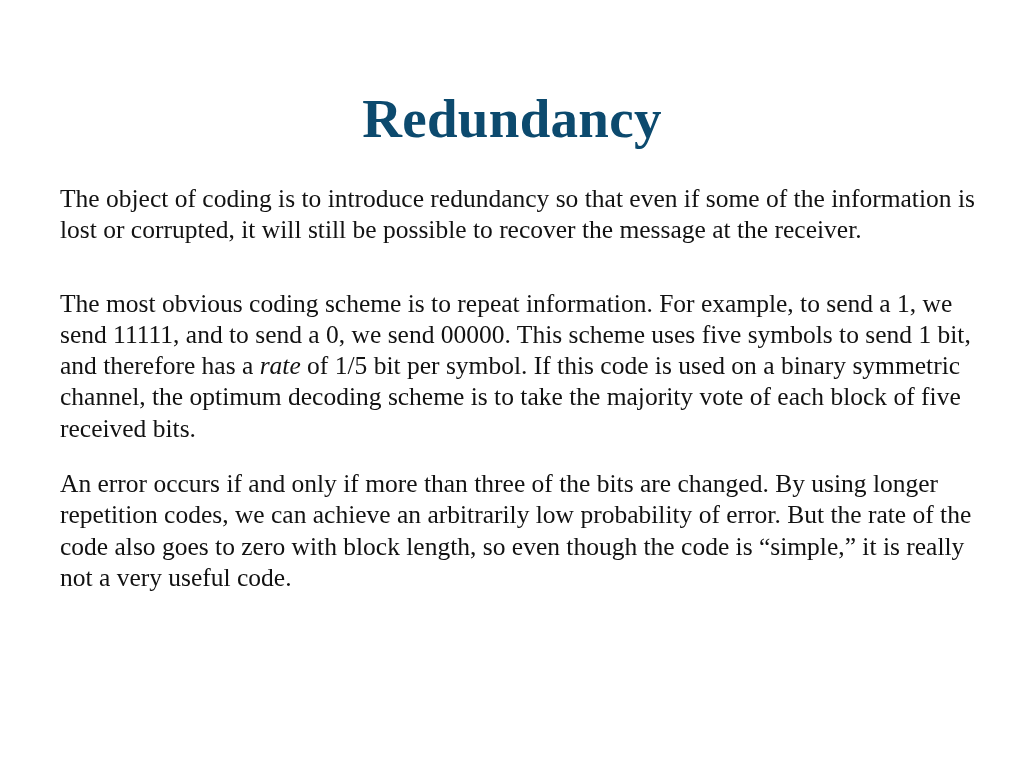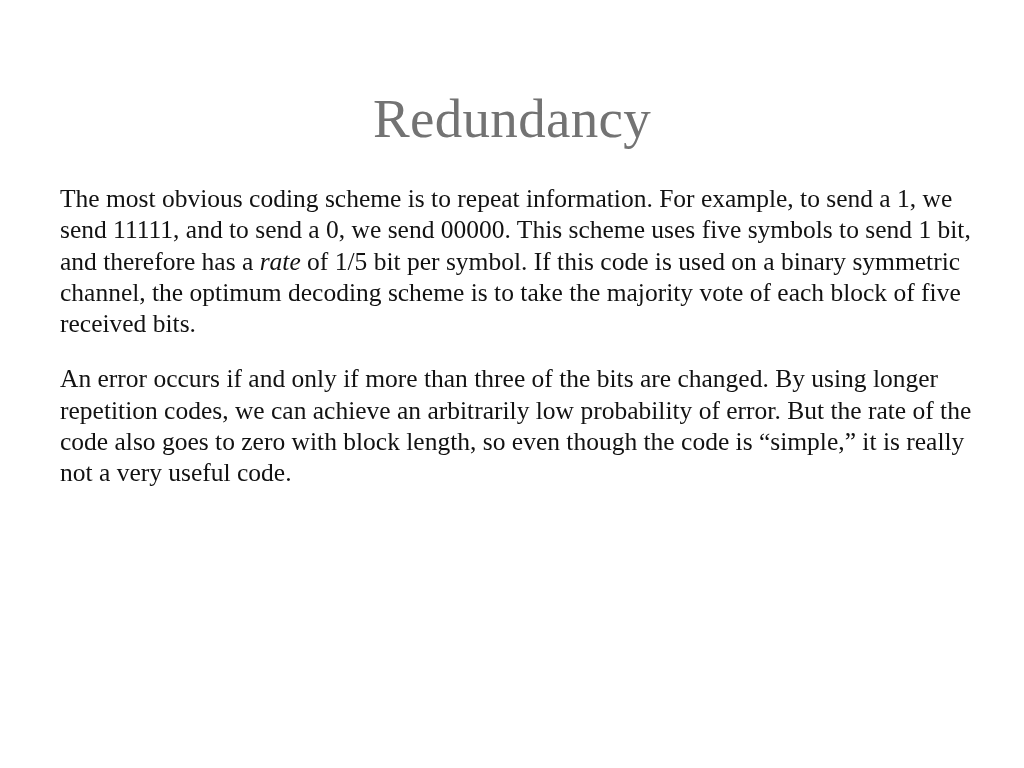--- a/index.html
+++ b/index.html
@@ -22,23 +22,23 @@
     box-sizing: border-box;
   }
   .slide-title {
     position: absolute;
     left: 0;
     top: 52px;
     width: 1024px;
     text-align: center;
     font-size: 55px;
     line-height: 1.1;
-    font-weight: 400;
+    font-weight: 700;
     letter-spacing: 0.3px;
-    color: #737373;
+    color: #0c4a6e;
     font-family: "Liberation Serif", "DejaVu Serif", serif;
   }
   .body-block {
     position: absolute;
     left: 60px;
     top: 183px;
     width: 920px;
   }
   .para {
     font-size: 25.5px;
@@ -56,20 +56,21 @@
 </style>
 </head>
 <body>
 
 <div class="slide">
 
   <h1 class="slide-title">Redundancy</h1>
 
   <div class="body-block">
 
+    <p class="para para-gap-1">The object of coding is to introduce redundancy so that even if some of the information is lost or corrupted, it will still be possible to recover the message at the receiver.</p>
 
     <p class="para para-gap-2"><span>The most obvious coding scheme is to repeat information. For example, to send a 1, we send 11111, and to send a 0, we send 00000. This scheme uses five symbols to send 1 bit, and therefore has a </span><em class="term">rate</em><span> of 1/5 bit per symbol. If this code is used on a binary symmetric channel, the optimum decoding scheme is to take the majority vote of each block of five received bits.</span></p>
 
     <p class="para">An error occurs if and only if more than three of the bits are changed. By using longer repetition codes, we can achieve an arbitrarily low probability of error. But the rate of the code also goes to zero with block length, so even though the code is “simple,” it is really not a very useful code.</p>
 
   </div>
 
 </div>
 
 </body></html>

